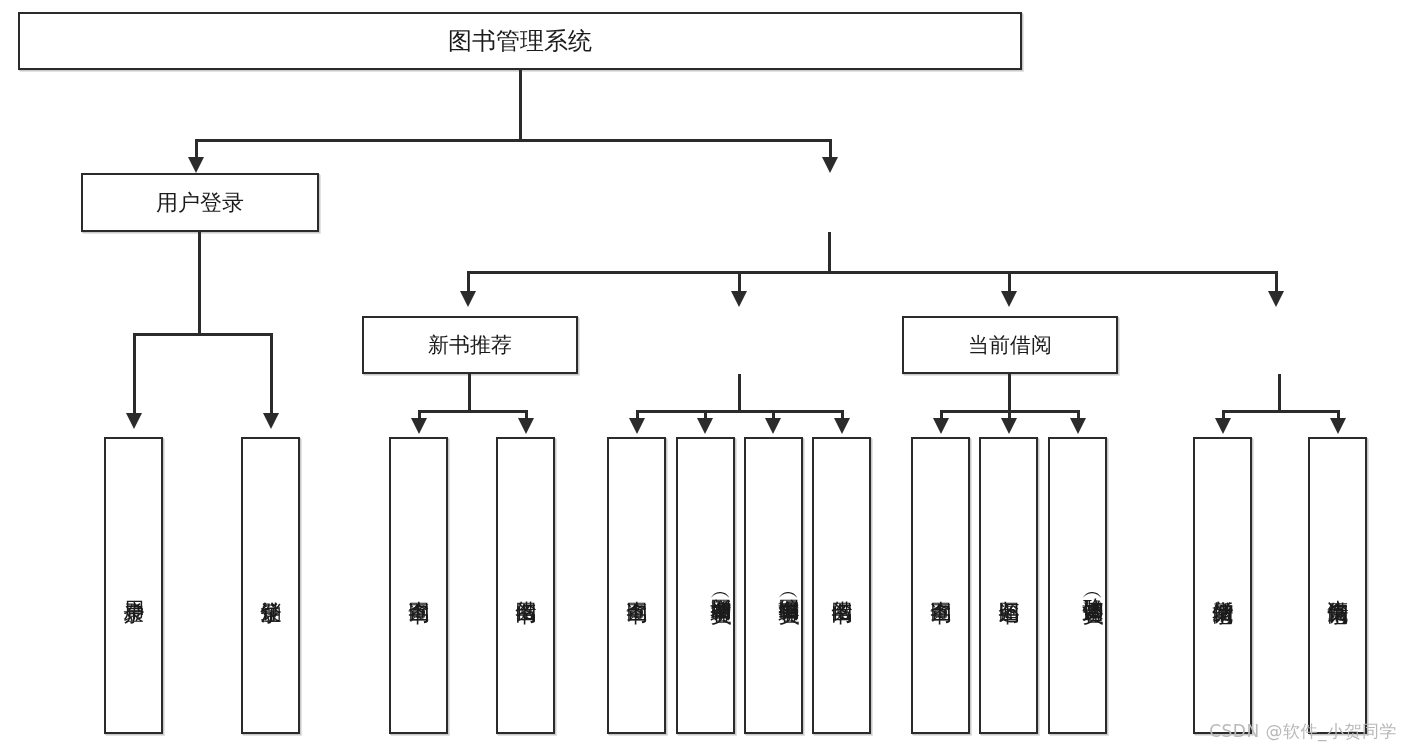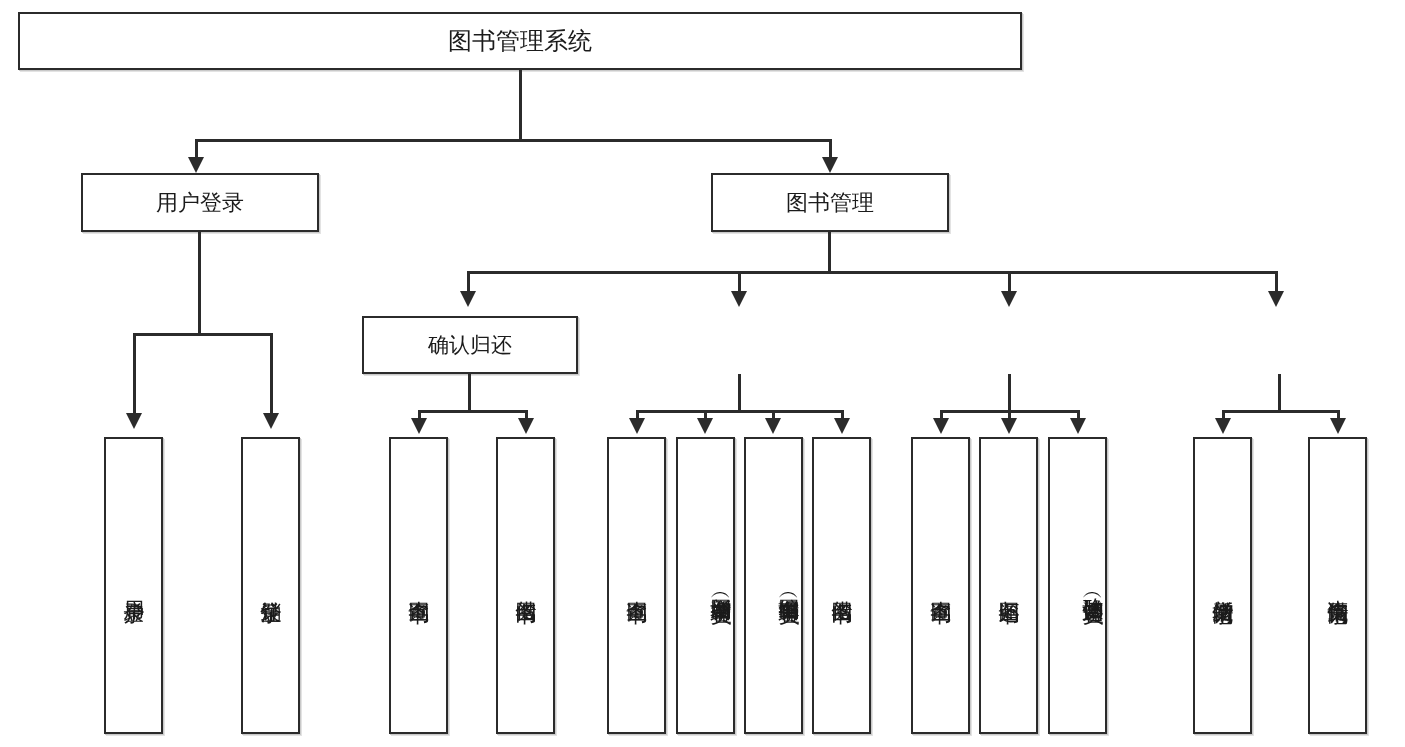--- a/index.html
+++ b/index.html
@@ -95,43 +95,43 @@
 
   <div class="hline" style="left:195px; top:139px; width:637px;"></div>
 
   <div class="vline" style="left:195px; top:139px; height:22px;"></div>
   <div class="arrow" style="left:188px; top:157px;"></div>
   <div class="vline" style="left:829px; top:139px; height:22px;"></div>
   <div class="arrow" style="left:822px; top:157px;"></div>
 
   <div class="node lvl2" style="left:81px; top:173px; width:238px; height:59px;">用户登录</div>
 
-  <div class="node lvl2" style="left:711px; top:173px; width:238px; height:59px;">图书管理</div>
 
   <div class="vline" style="left:198px; top:232px; height:102px;"></div>
   <div class="hline" style="left:133px; top:333px; width:140px;"></div>
   <div class="vline" style="left:133px; top:333px; height:84px;"></div>
   <div class="arrow" style="left:126px; top:413px;"></div>
   <div class="vline" style="left:270px; top:333px; height:84px;"></div>
   <div class="arrow" style="left:263px; top:413px;"></div>
 
   <div class="vline" style="left:828px; top:232px; height:42px;"></div>
   <div class="hline" style="left:467px; top:271px; width:811px;"></div>
   <div class="vline" style="left:467px; top:271px; height:24px;"></div>
   <div class="arrow" style="left:460px; top:291px;"></div>
   <div class="vline" style="left:738px; top:271px; height:24px;"></div>
   <div class="arrow" style="left:731px; top:291px;"></div>
   <div class="vline" style="left:1008px; top:271px; height:24px;"></div>
   <div class="arrow" style="left:1001px; top:291px;"></div>
   <div class="vline" style="left:1275px; top:271px; height:24px;"></div>
   <div class="arrow" style="left:1268px; top:291px;"></div>
 
-  <div class="node lvl3" style="left:362px; top:316px; width:216px; height:58px;">确认归还</div>
+  <div class="node lvl3" style="left:362px; top:316px; width:216px; height:58px;">新书推荐</div>
 
 
+  <div class="node lvl3" style="left:902px; top:316px; width:216px; height:58px;">当前借阅</div>
 
 
   <div class="vline" style="left:468px; top:374px; height:39px;"></div>
   <div class="hline" style="left:418px; top:410px; width:110px;"></div>
   <div class="vline" style="left:418px; top:410px; height:10px;"></div>
   <div class="arrow" style="left:411px; top:418px;"></div>
   <div class="vline" style="left:525px; top:410px; height:10px;"></div>
   <div class="arrow" style="left:518px; top:418px;"></div>
 
   <div class="vline" style="left:738px; top:374px; height:39px;"></div>
@@ -172,14 +172,15 @@
   <div class="node leaf" style="left:744px; top:437px; width:59px; height:297px;">编辑图书（管理员）</div>
   <div class="node leaf midtext" style="left:812px; top:437px; width:59px; height:297px;">借阅图书</div>
 
   <div class="node leaf midtext" style="left:911px; top:437px; width:59px; height:297px;">查询图书</div>
   <div class="node leaf midtext" style="left:979px; top:437px; width:59px; height:297px;">归还图书</div>
   <div class="node leaf" style="left:1048px; top:437px; width:59px; height:297px;">确认归还（管理员）</div>
 
   <div class="node leaf midtext" style="left:1193px; top:437px; width:59px; height:297px;">新增借阅记录</div>
   <div class="node leaf midtext" style="left:1308px; top:437px; width:59px; height:297px;">查询借阅记录</div>
 
+  <div id="watermark">CSDN @软件_小贺同学</div>
 
 </div>
 
 </body></html>

